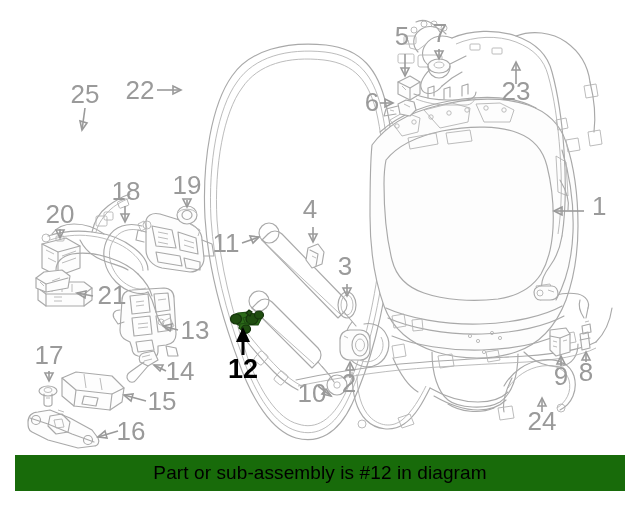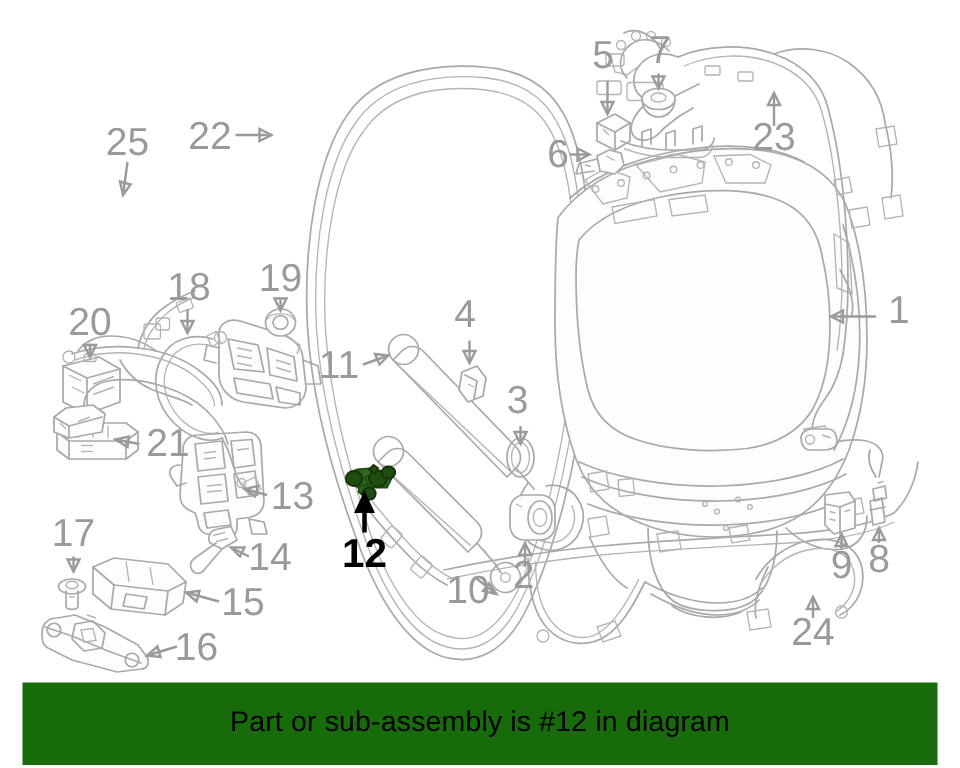--- a/index.html
+++ b/index.html
@@ -27,21 +27,21 @@
   .lead-hl{stroke:#000000;stroke-width:3;fill:none;}
   .part{stroke:#a9a9a9;stroke-width:1.15;fill:none;stroke-linejoin:round;stroke-linecap:round;}
   .part-fill{stroke:#a9a9a9;stroke-width:1.15;fill:#fdfdfd;stroke-linejoin:round;}
   .part-thin{stroke:#b4b4b4;stroke-width:0.9;fill:none;}
   .hl-part{stroke:#1d4d11;stroke-width:1.2;fill:#2d6b1a;}
   .hl-part-dark{stroke:#14330b;stroke-width:1.2;fill:#1f4d10;}
 
   #banner{
     position:absolute;
     left:15px; top:455px;
-    width:610px; height:55px;
+    width:610px; height:36px;
     background:#186b0a;
     display:flex;
     flex-direction:column;
     align-items:center;
     justify-content:center;
     line-height:1.06;
   }
   .banner-line{
     color:#000000;
     font-size:19px;

